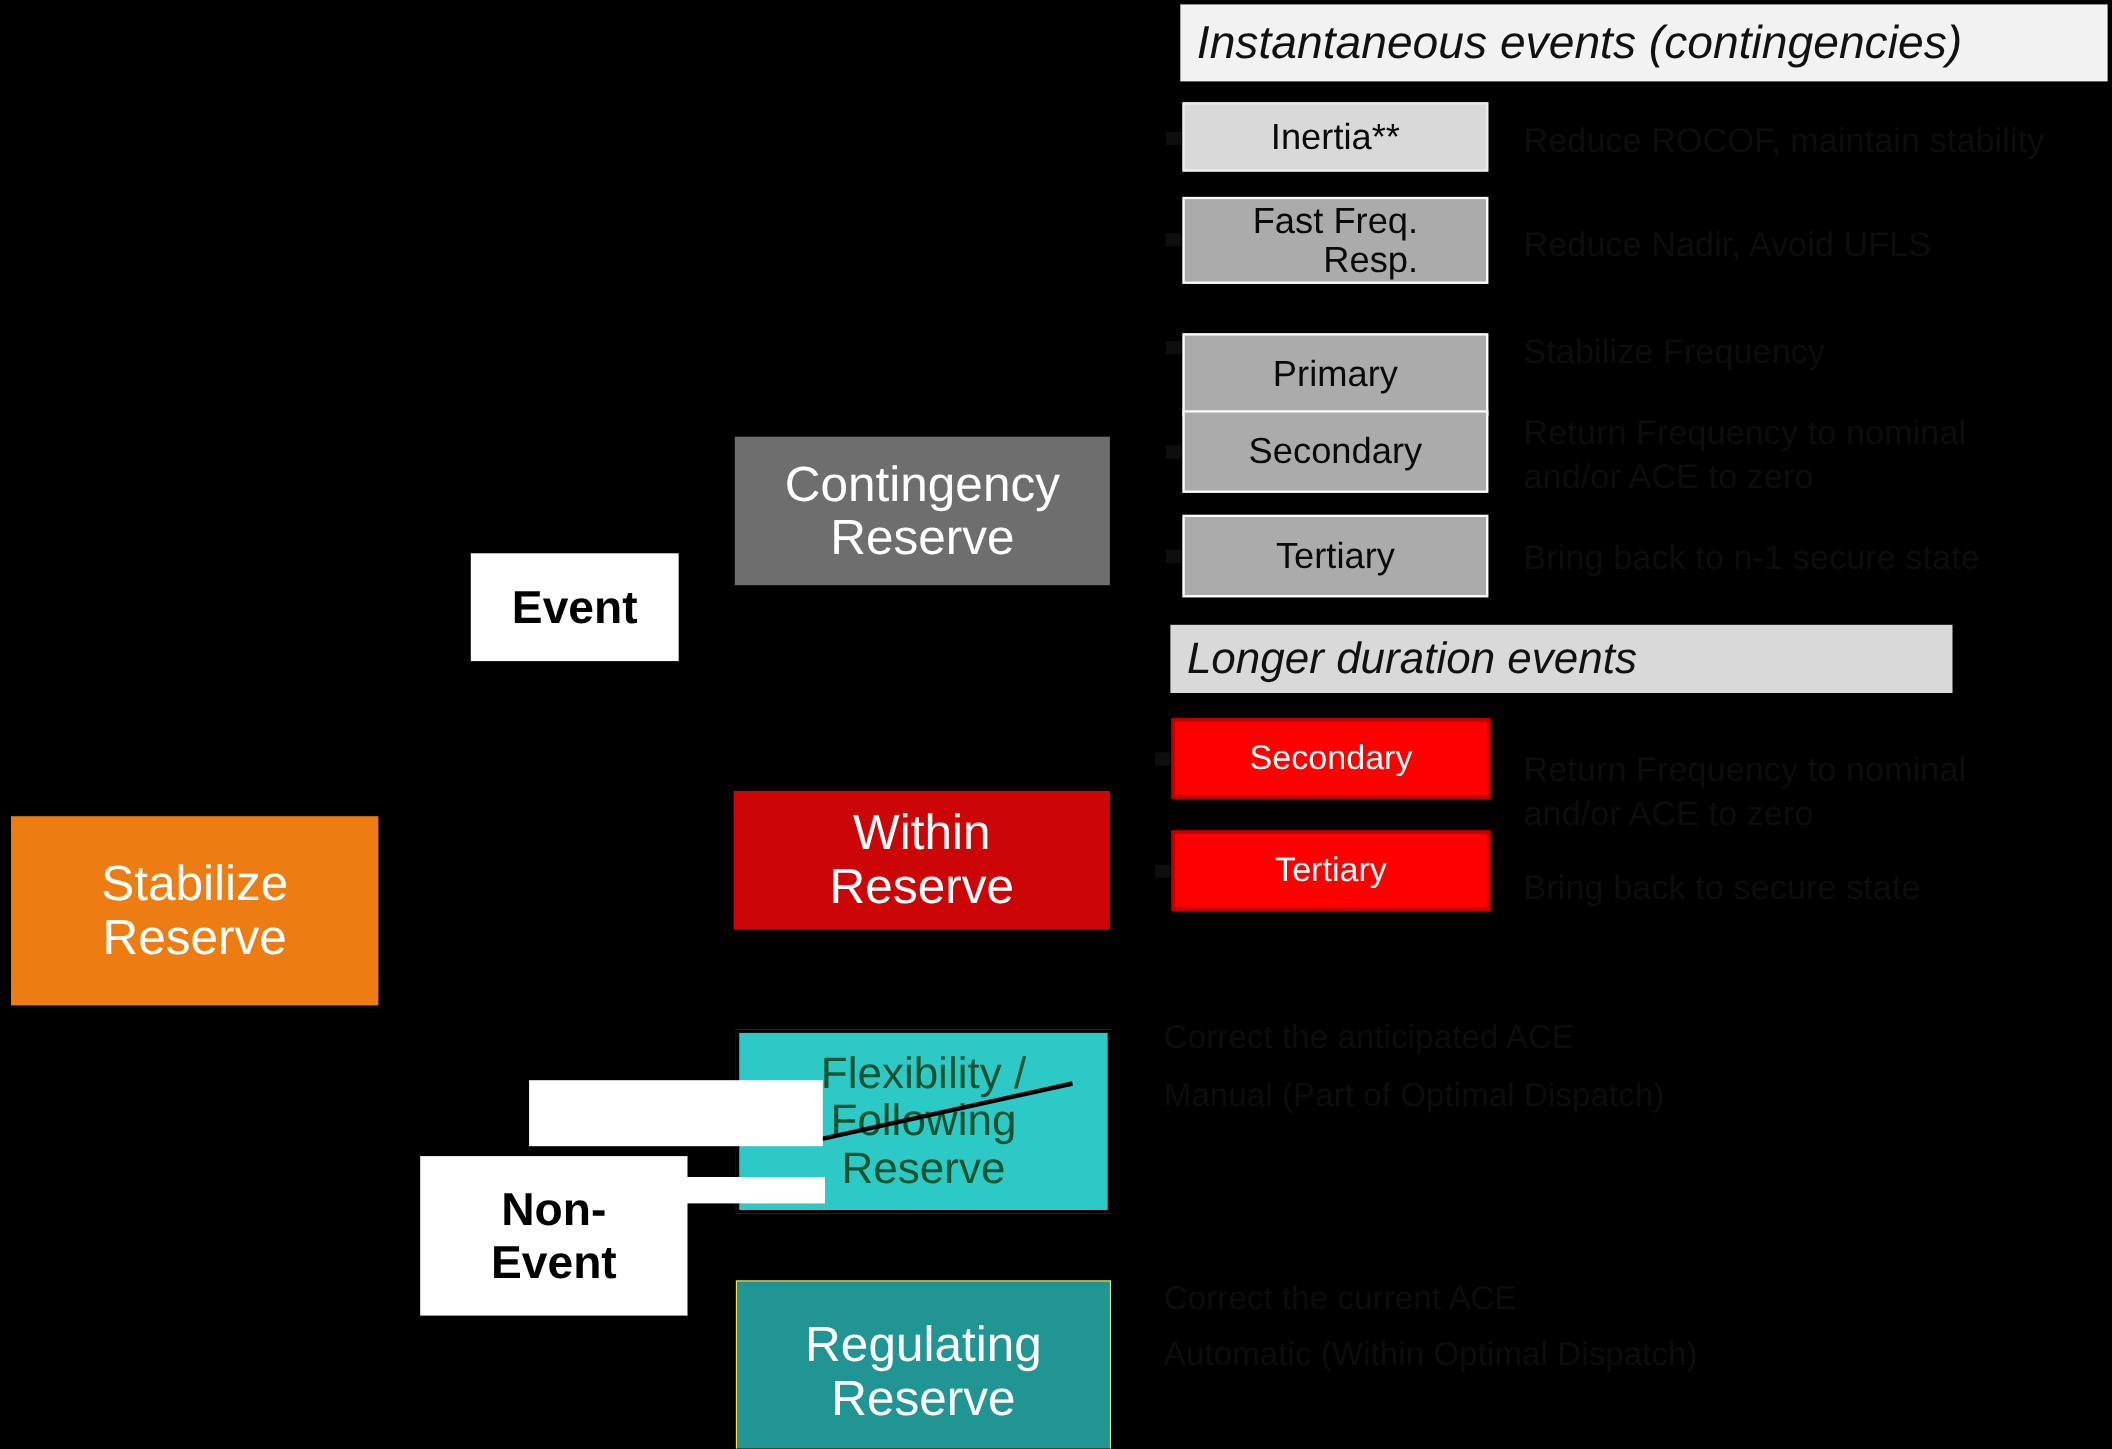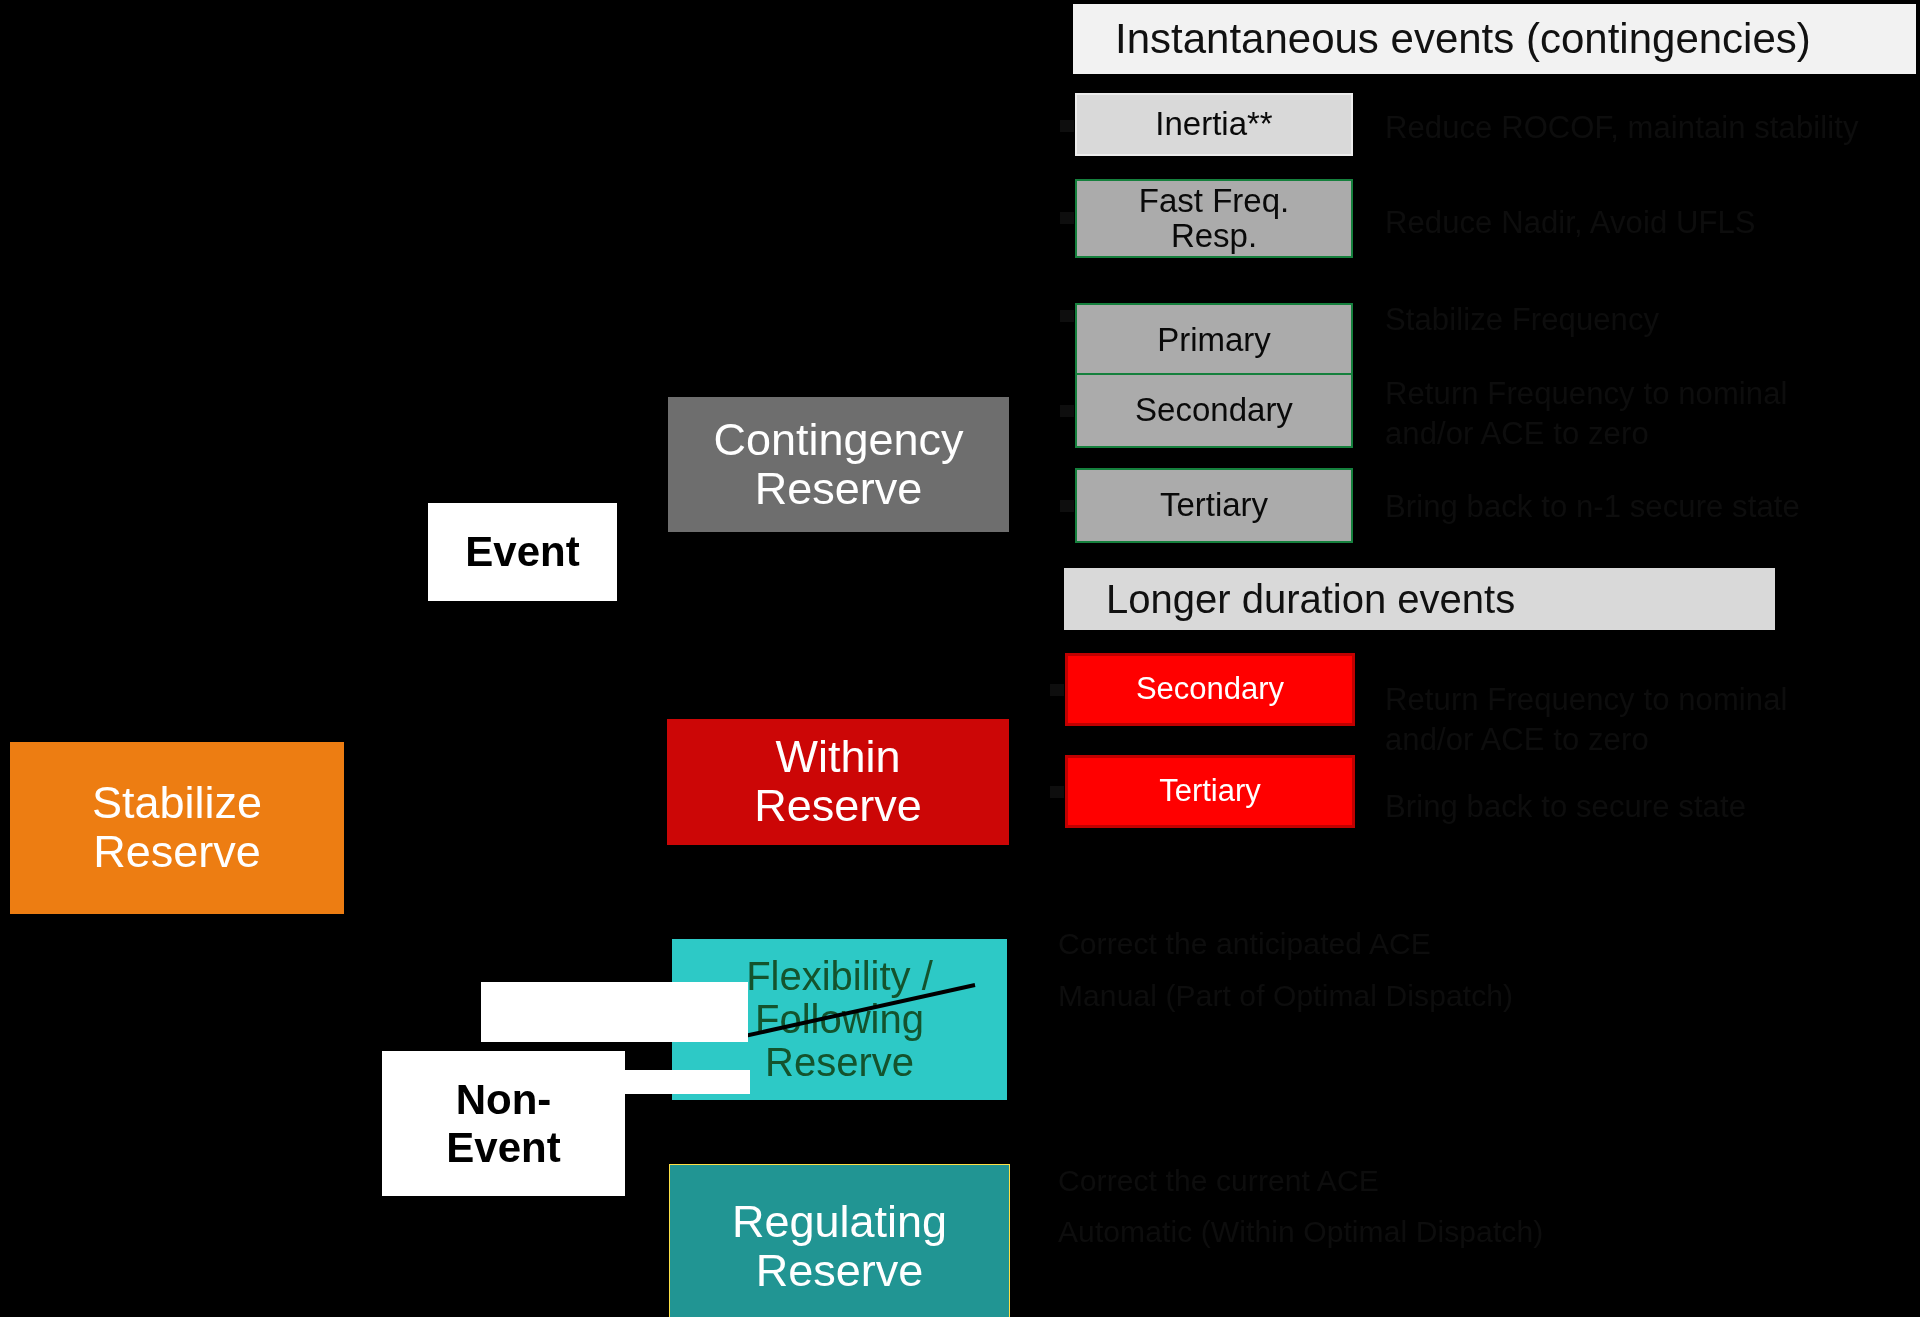--- a/index.html
+++ b/index.html
@@ -67,53 +67,54 @@
     font-size: 42px;
     z-index: 30;
   }
 
   
   .band {
     position: absolute;
     box-sizing: border-box;
     display: flex;
     align-items: center;
+    font-style: italic;
     color: #111111;
-    padding-left: 42px;
+    padding-left: 15px;
   }
   .band-instant {
     background: #F2F2F2;
     font-size: 42px;
   }
   .band-longer {
     background: #D9D9D9;
     font-size: 40px;
   }
 
   
   .chip {
     position: absolute;
     display: flex;
     align-items: center;
     justify-content: center;
-    text-align: center;
+    text-align: right;
     box-sizing: border-box;
     line-height: 1.06;
     white-space: pre-line;
     font-size: 33px;
   }
   .chip-inertia {
     background: #D9D9D9;
     color: #0A0A0A;
     border: 2px solid #EDEDED;
   }
   .chip-gray {
     background: #ABABAB;
     color: #0A0A0A;
-    border: 2px solid #15803d;
+    border: 2px solid #ffffff;
   }
   .chip-red {
     background: #FF0000;
     color: #FFFFFF;
     border: 3px solid #C00000;
     font-size: 31px;
   }
 
   
   .desc {

